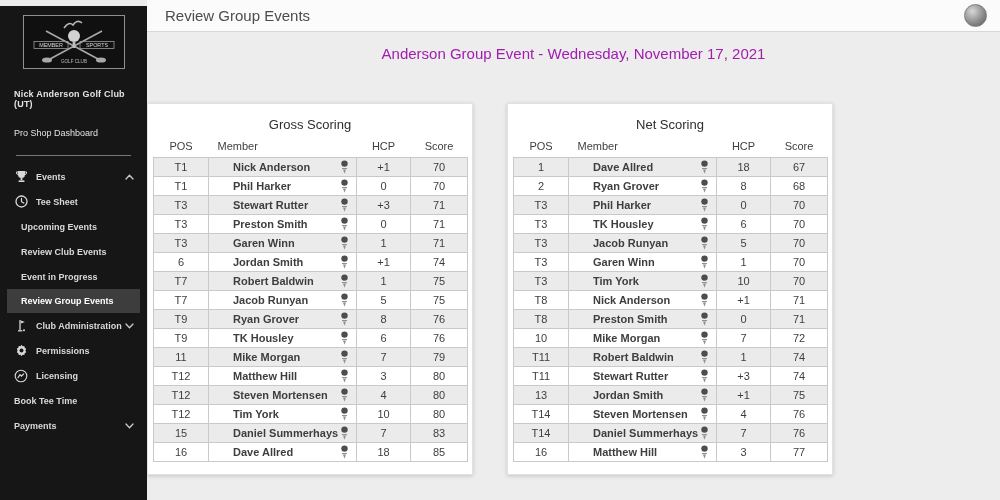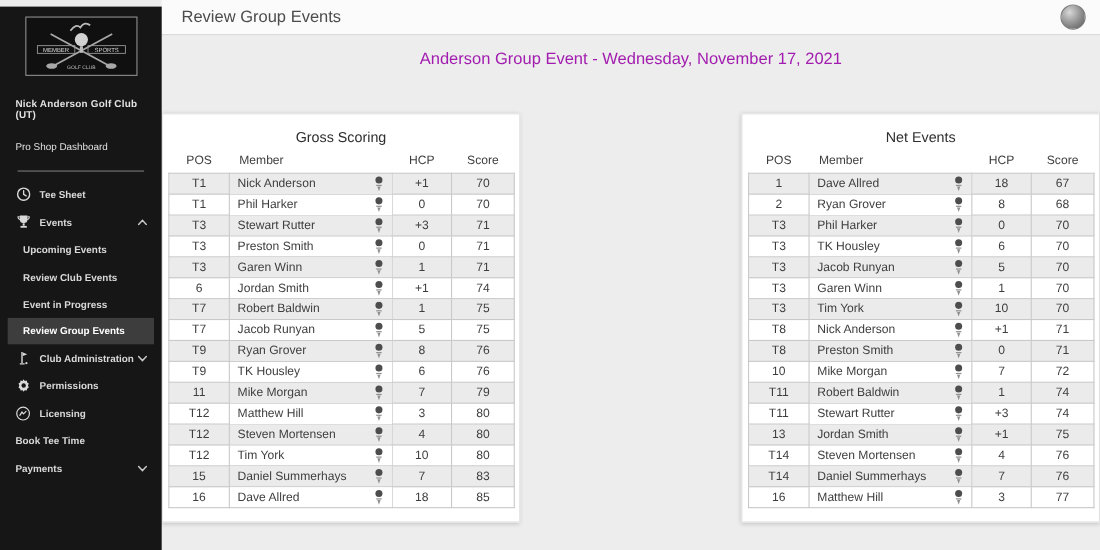--- a/index.html
+++ b/index.html
@@ -54,36 +54,36 @@
   .avatar {
     position: absolute; right: 13px; top: 4px; width: 23px; height: 23px;
     border-radius: 50%; cursor: pointer;
     background: radial-gradient(circle at 35% 30%, #d8d8d8 0%, #9a9a9a 45%, #565656 100%);
     border: 1px solid #7d7d7d;
   }
 
   
   .content { position: absolute; left: 147px; top: 33px; width: 853px; height: 467px; background: #ededed; }
   .event-title { text-align: center; margin-top: 12px; font-size: 15px; color: #a21caf; }
-  .cards { display: flex; justify-content: space-between; gap: 34px; margin-top: 41px; }
+  .cards { display: flex; justify-content: flex-start; gap: 34px; margin-top: 41px; }
   .card {
     width: 326px; background: #ffffff; border: 1px solid #e2e2e2;
     box-shadow: 0 1px 4px rgba(0,0,0,.18); padding: 4px 5px 12px;
   }
   .card-title { text-align: center; font-size: 13px; color: #2e2e2e; margin: 9px 0 8px; }
 
   table.scoring { width: 314px; margin: 0 auto; border-collapse: collapse; table-layout: fixed; font-size: 11px; color: #3e3e3e; }
   table.scoring col.c-pos    { width: 55px; }
   table.scoring col.c-member { width: 148px; }
   table.scoring col.c-hcp    { width: 54px; }
   table.scoring col.c-score  { width: 57px; }
   table.scoring th { font-weight: normal; font-size: 11px; color: #3e3e3e; padding: 0 0 5px 0; text-align: center; }
   table.scoring th.col-member { text-align: left; padding-left: 9px; }
   table.scoring td { border: 1px solid #c9c9c9; height: 19px; padding: 0; text-align: center; background: #ffffff; }
-  table.scoring td.member { text-align: left; padding-left: 7px; position: relative; }
+  table.scoring td.member { text-align: left; padding-left: 24px; position: relative; font-weight: bold; }
   table.scoring tr.odd td { background: #ebebeb; }
   .tee-wrap { position: absolute; right: 7px; top: 50%; transform: translateY(-50%); display: inline-flex; cursor: pointer; }
 </style>
 </head>
 <body>
 
 <div class="app">
 
   <div class="sidebar">
     <div class="logo-box">
@@ -102,41 +102,41 @@
         <text x="46" y="44" text-anchor="middle" font-size="4.6" fill="#bdbdbd" font-family="Liberation Sans, sans-serif">GOLF CLUB</text>
       </svg>
     </div>
     <div class="club-name">Nick Anderson Golf Club (UT)</div>
     <div class="dashboard-label">Pro Shop Dashboard</div>
     <hr class="side-divider">
     <div class="nav">
         <div class="nav-item">
           <span class="nav-icon">
             <svg width="13" height="13" viewBox="0 0 13 13">
-              <circle cx="6.5" cy="6.5" r="5.5" fill="none" stroke="#d9d9d9" stroke-width="1.3"></circle>
-              <path d="M6.5 3.4v3.3l2.3 1.4" fill="none" stroke="#d9d9d9" stroke-width="1.2" stroke-linecap="round"></path>
-            </svg>
-          </span>
-          <span class="nav-label">Tee Sheet</span>
-        </div>
-        <div class="nav-item">
-          <span class="nav-icon">
-            <svg width="13" height="13" viewBox="0 0 13 13">
               <path d="M3 1h7v3.4a3.5 3.5 0 0 1-7 0z" fill="#d9d9d9"></path>
               <path d="M3 2H1.4a2.2 2.2 0 0 0 2.1 2.6M10 2h1.6a2.2 2.2 0 0 1-2.1 2.6" fill="none" stroke="#d9d9d9" stroke-width="1"></path>
               <rect x="5.6" y="8" width="1.8" height="2.2" fill="#d9d9d9"></rect>
               <rect x="3.6" y="10.4" width="5.8" height="1.6" fill="#d9d9d9"></rect>
             </svg>
           </span>
           <span class="nav-label">Events</span>
           <span class="nav-chevron">
             <svg width="9" height="6" viewBox="0 0 9 6">
               <path d="M1 5l3.5-3.8L8 5" fill="none" stroke="#c9c9c9" stroke-width="1.3" stroke-linecap="round"></path>
             </svg>
           </span>
+        </div>
+        <div class="nav-item">
+          <span class="nav-icon">
+            <svg width="13" height="13" viewBox="0 0 13 13">
+              <circle cx="6.5" cy="6.5" r="5.5" fill="none" stroke="#d9d9d9" stroke-width="1.3"></circle>
+              <path d="M6.5 3.4v3.3l2.3 1.4" fill="none" stroke="#d9d9d9" stroke-width="1.2" stroke-linecap="round"></path>
+            </svg>
+          </span>
+          <span class="nav-label">Tee Sheet</span>
         </div>
         <div class="nav-item sub">
           <span class="nav-label">Upcoming Events</span>
         </div>
         <div class="nav-item sub">
           <span class="nav-label">Review Club Events</span>
         </div>
         <div class="nav-item sub">
           <span class="nav-label">Event in Progress</span>
         </div>
@@ -406,21 +406,21 @@
                       <path d="M3 9.6h3l-1.5 4.2z" fill="#909090"></path>
                     </svg>
                   </span></td>
                 <td>18</td>
                 <td>85</td>
               </tr>
             </tbody>
           </table>
       </div>
       <div class="card">
-        <div class="card-title">Net Events</div>
+        <div class="card-title">Net Scoring</div>
         <table class="scoring">
             <colgroup>
               <col class="c-pos">
               <col class="c-member">
               <col class="c-hcp">
               <col class="c-score">
             </colgroup>
             <thead>
               <tr>
                 <th class="col-pos">POS</th>

